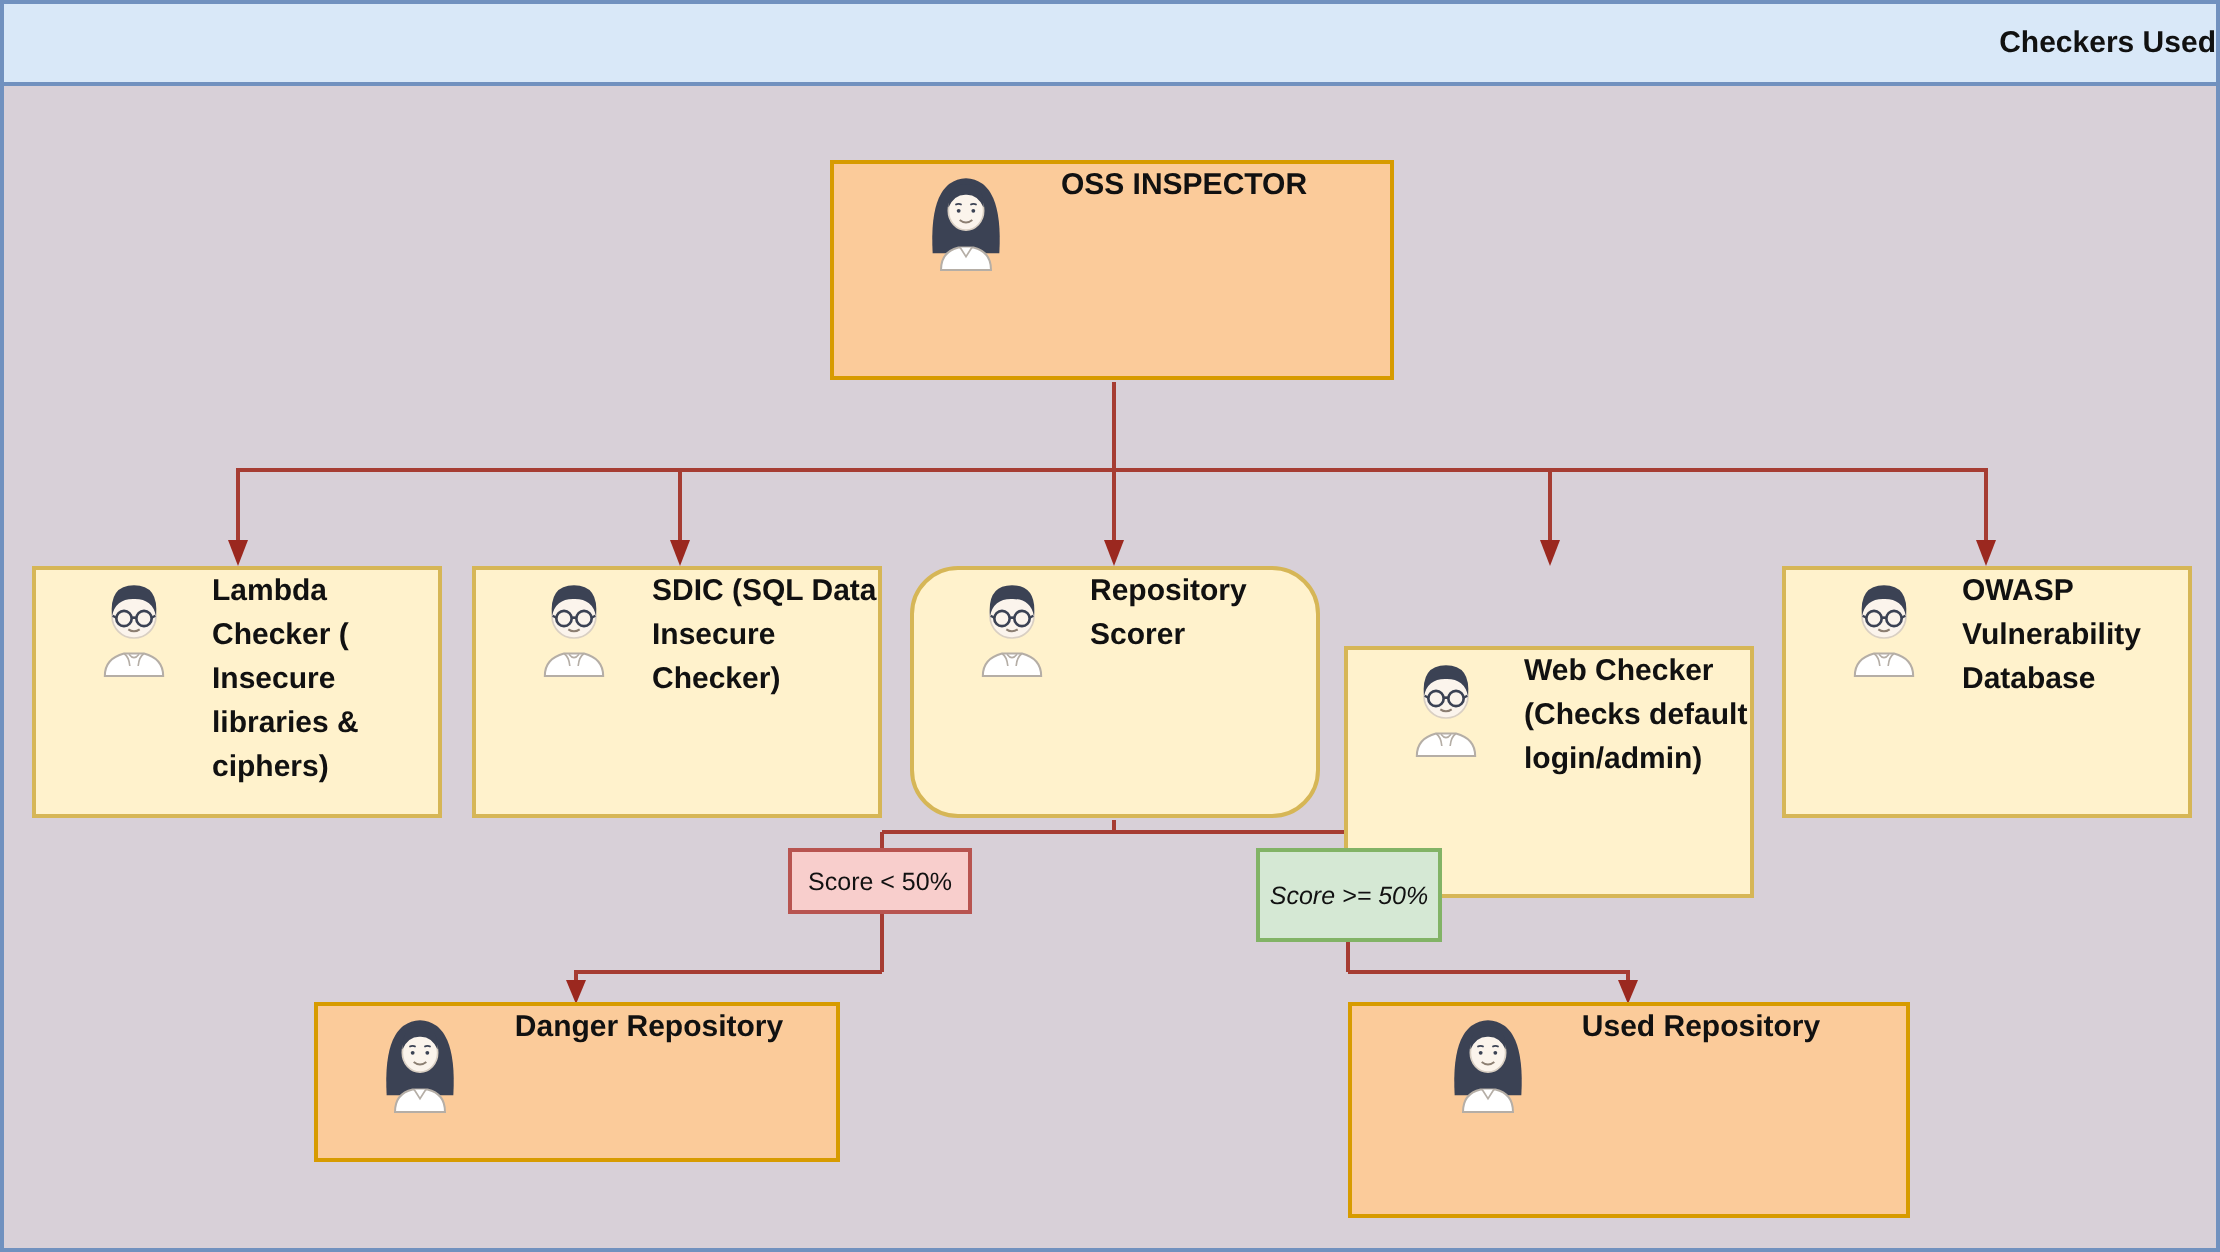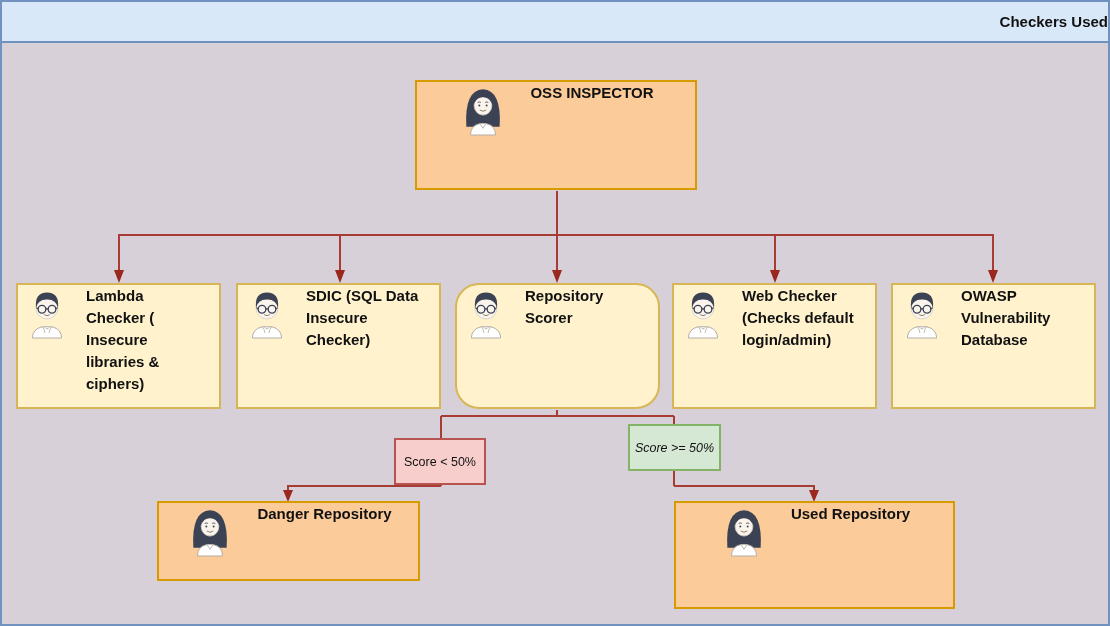--- a/index.html
+++ b/index.html
@@ -67,21 +67,21 @@
     font-size: 15px;
     font-weight: bold;
     line-height: 22px;
   }
   .center-content { justify-content: center; gap: 22px; }
 
   .checker-node {
     top: 281px;
     width: 205px;
     height: 126px;
-    padding-left: 4px;
+    padding-left: 24px;
     gap: 14px;
   }
   .checker-node .node-label { width: 116px; overflow: visible; white-space: normal; }
 
   .avatar { width: 50px; height: 56px; flex: 0 0 auto; }
   .avatar-sm { width: 50px; height: 56px; }
 
   .cond-label {
     position: absolute;
     display: flex;
@@ -188,35 +188,35 @@
     <span class="node-label">SDIC (SQL Data Insecure Checker)</span>
   </div>
 
   <div class="node node-yellow checker-node" style="left:453px;border-radius:24px;">
     <svg class="avatar avatar-sm">
         <use href="#sym-man"></use>
       </svg>
     <span class="node-label">Repository Scorer</span>
   </div>
 
-  <div class="node node-yellow checker-node" style="left:670px;">
+  <div class="node node-yellow checker-node" style="left:670px;margin-top:40px;">
     <svg class="avatar avatar-sm">
         <use href="#sym-man"></use>
       </svg>
     <span class="node-label">Web Checker (Checks default login/admin)</span>
   </div>
 
   <div class="node node-yellow checker-node" style="left:889px;">
     <svg class="avatar avatar-sm">
         <use href="#sym-man"></use>
       </svg>
     <span class="node-label">OWASP Vulnerability Database</span>
   </div>
 
-  <div class="cond-label cond-danger" style="left:392px; top:436px; width:92px; height:47px;">
+  <div class="cond-label cond-danger" style="left:392px; top:422px; width:92px; height:33px;">
     <span>Score &lt; 50%</span>
   </div>
 
   <div class="cond-label cond-safe" style="left:626px; top:422px; width:93px; height:47px;">
     <span>Score &gt;= 50%</span>
   </div>
 
   <div class="node node-orange center-content" style="left:155px; top:499px; width:263px; height:80px;">
     <svg class="avatar">
         <use href="#sym-woman"></use>

